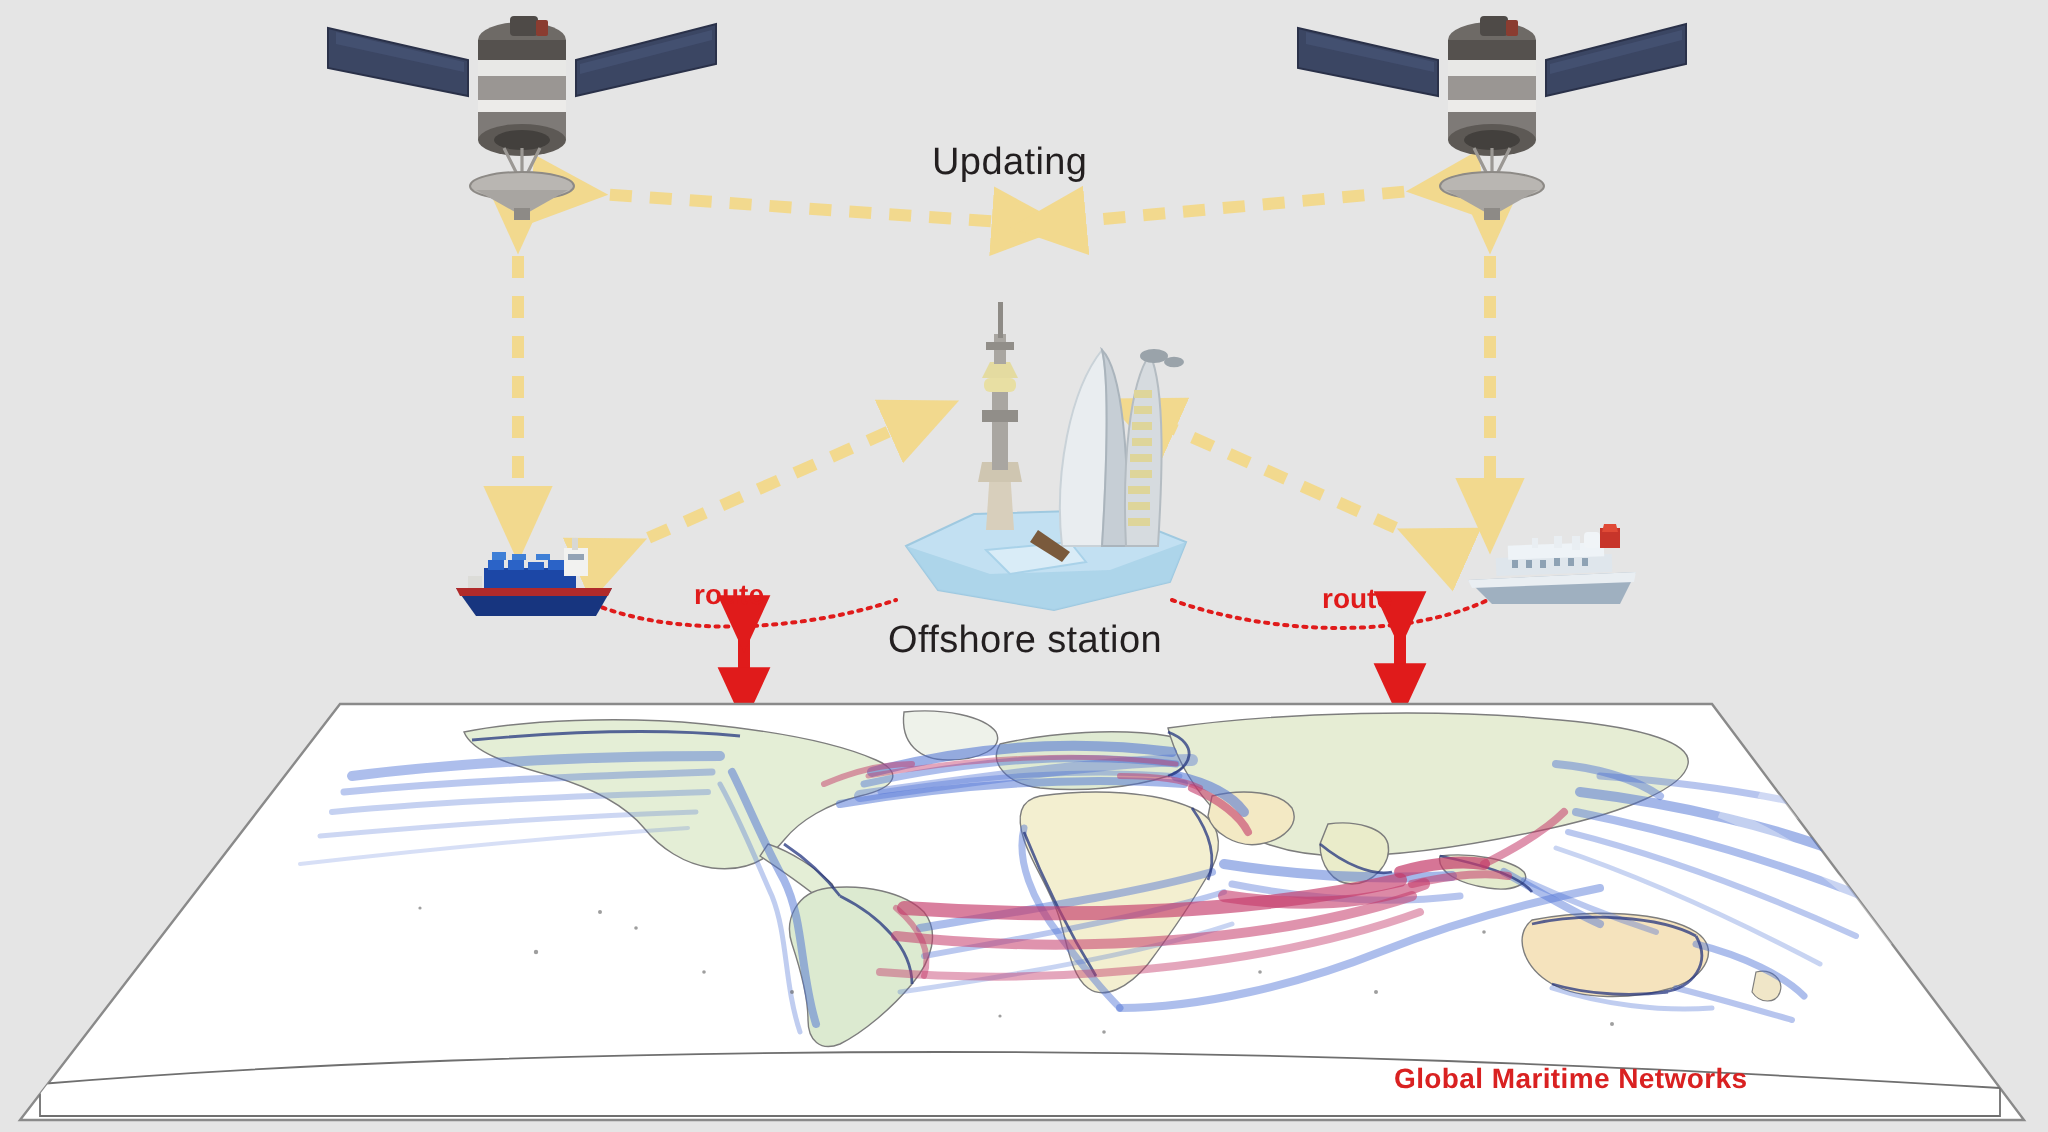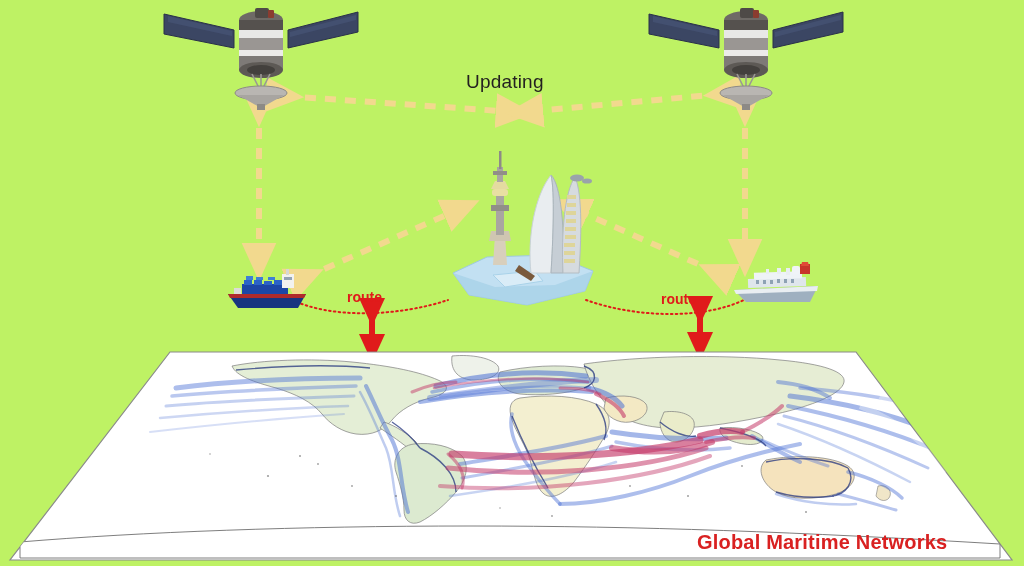--- a/index.html
+++ b/index.html
@@ -1,25 +1,25 @@
 <!DOCTYPE html>
 <html><head>
 <meta charset="utf-8">
 <style>
   html,body{margin:0;padding:0;background:#ffffff;}
   body{width:1024px;height:566px;overflow:hidden;font-family:"Liberation Sans",sans-serif;}
-  #stage{position:relative;width:1024px;height:566px;background:#bef264;}
+  #stage{position:relative;width:1024px;height:566px;background:#e5e5e5;}
   .abs{position:absolute;}
   .lbl{position:absolute;white-space:nowrap;color:#231f20;}
   #updating-label{left:466px;top:71px;font-size:19px;letter-spacing:.2px;}
   #station-label{left:444px;top:310px;font-size:19px;letter-spacing:.2px;}
   .route-label{position:absolute;color:#e01b1b;font-size:14px;font-weight:700;white-space:nowrap;}
   #route-left-label{left:347px;top:289px;}
   #route-right-label{left:661px;top:291px;}
-  #map-title{position:absolute;left:697px;top:531px;font-size:20px;font-weight:bold;color:#d92121;white-space:nowrap;letter-spacing:.2px;}
+  #map-title{position:absolute;left:697px;top:531px;font-size:14px;font-weight:bold;color:#d92121;white-space:nowrap;letter-spacing:.2px;}
   svg{display:block;}
 </style>
 </head>
 <body>
 
 <div id="stage">
 
   <svg class="abs" width="1024" height="566" style="left:0;top:0;">
     <defs>
       <marker id="yhead" markerWidth="7" markerHeight="7" refX="3.2" refY="3.5" orient="auto" markerUnits="strokeWidth">
@@ -371,20 +371,21 @@
         <circle cx="742" cy="130" r="0.9"></circle>
           <circle cx="806" cy="176" r="1"></circle>
         <circle cx="500" cy="172" r="0.8"></circle>
           <circle cx="552" cy="180" r="0.9"></circle>
       </g>
     </g>
   </svg>
 
   <div class="lbl" id="updating-label">Updating</div>
 
+  <div class="lbl" id="station-label">Offshore station</div>
 
   <div class="route-label" id="route-left-label">route</div>
 
   <div class="route-label" id="route-right-label">route</div>
 
   <div id="map-title">Global Maritime Networks</div>
 
 </div>
 
 </body></html>

